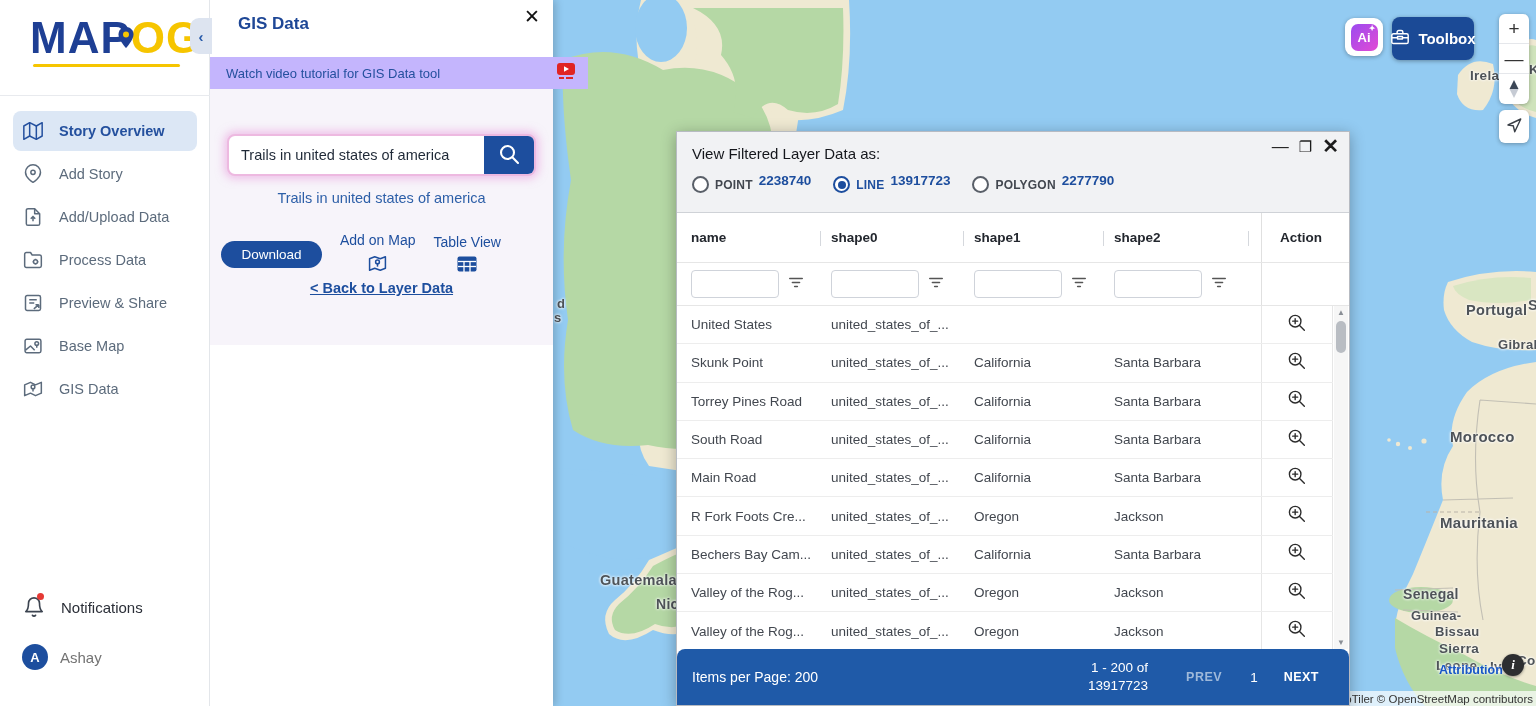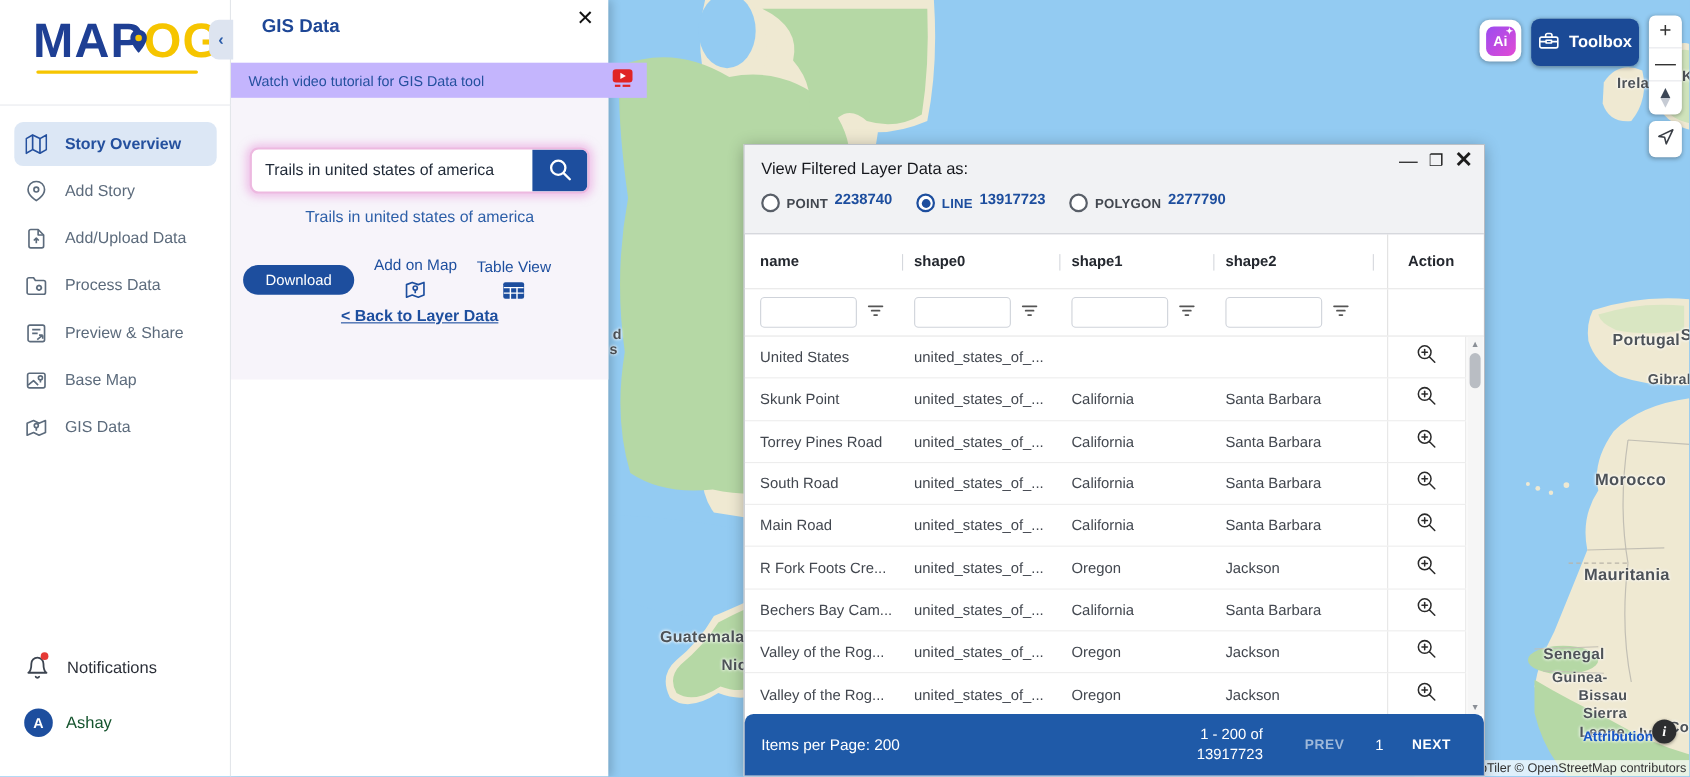--- a/index.html
+++ b/index.html
@@ -35,21 +35,21 @@
               color:#5c6b7c; font-size:14.5px; cursor:pointer; }
   .nav-item .nv-icon { width:20px; height:20px; margin-right:16px; flex:none; display:flex; }
   .nav-item.active { background:#dce7f5; color:#24509e; font-weight:700; }
   .nav-item svg { stroke:currentColor; }
   #notif-row { position:absolute; left:23px; top:596px; display:flex; align-items:center; cursor:pointer; }
   #notif-label { margin-left:16px; font-size:15px; color:#2b2f38; font-weight:500; }
   #notif-dot { position:absolute; left:14px; top:-3px; width:7px; height:7px; border-radius:50%; background:#e53935; }
   #user-row { position:absolute; left:22px; top:644px; display:flex; align-items:center; cursor:pointer; }
   #avatar { width:26px; height:26px; border-radius:50%; background:#1d4e9e; color:#fff; font-size:13px; font-weight:700;
             display:flex; align-items:center; justify-content:center; }
-  #user-name { margin-left:12px; font-size:15px; color:#14532d; }
+  #user-name { margin-left:12px; font-size:15px; color:#737373; }
 
   
   #gis-panel { position:absolute; left:210px; top:0; width:343px; height:706px; background:#fff; z-index:25;
                box-shadow:3px 0 8px rgba(0,0,0,.18); }
   #panel-title { position:absolute; left:28px; top:14px; font-size:17px; font-weight:700; color:#1e4796; }
   #panel-close { position:absolute; right:9px; top:1px; font-size:19px; color:#111; cursor:pointer; padding:4px; }
   #tutorial-band { position:absolute; left:0; top:57px; width:378px; height:32px; background:#c4b5fd;
                    display:flex; align-items:center; padding:0 12px 0 16px; cursor:pointer; }
   #tutorial-text { font-size:13px; color:#24509e; flex:1; }
   #search-section { position:absolute; left:0; top:89px; width:343px; height:256px; background:#f7f4fa; }
@@ -67,21 +67,21 @@
   #addmap-btn { margin-left:18px; } #tableview-btn { margin-left:18px;align-items:center; }
   #back-link { position:absolute; left:0; top:191px; width:100%; text-align:center; color:#1d4e9e; font-size:14.5px;
                font-weight:700; text-decoration:underline; cursor:pointer; }
 
   
   #ai-btn { position:absolute; left:1345px; top:18px; width:38px; height:38px; background:#fff; border-radius:9px;
             box-shadow:0 1px 4px rgba(0,0,0,.3); display:flex; align-items:center; justify-content:center; cursor:pointer; z-index:20; }
   #ai-inner { width:27px; height:27px; border-radius:7px; background:linear-gradient(135deg,#9b4bf0,#e24ad4);
               color:#fff; font-size:13px; font-weight:700; display:flex; align-items:center; justify-content:center; position:relative; }
   #ai-spark { position:absolute; right:2px; top:0px; font-size:8px; }
-  #toolbox-btn { position:absolute; left:1392px; top:17px; width:98px; height:43px; background:#1b4a96; border-radius:8px;
+  #toolbox-btn { position:absolute; left:1392px; top:17px; width:82px; height:43px; background:#1b4a96; border-radius:8px;
                  box-shadow:0 1px 4px rgba(0,0,0,.35); display:flex; align-items:center; justify-content:center; gap:8px;
                  color:#fff; font-size:15px; font-weight:700; cursor:pointer; z-index:20; }
   #zoom-group { position:absolute; left:1499px; top:14px; width:30px; background:#fff; border-radius:6px;
                 box-shadow:0 1px 4px rgba(0,0,0,.3); z-index:20; }
   .zg-btn { width:30px; height:30px; display:flex; align-items:center; justify-content:center; font-size:19px;
             color:#333; cursor:pointer; border-bottom:1px solid #e5e7eb; }
   .zg-btn:last-child { border-bottom:none; }
   #locate-btn { position:absolute; left:1499px; top:110px; width:30px; height:33px; background:#fff; border-radius:6px;
                 box-shadow:0 1px 4px rgba(0,0,0,.3); display:flex; align-items:center; justify-content:center; cursor:pointer; z-index:20; }
 

